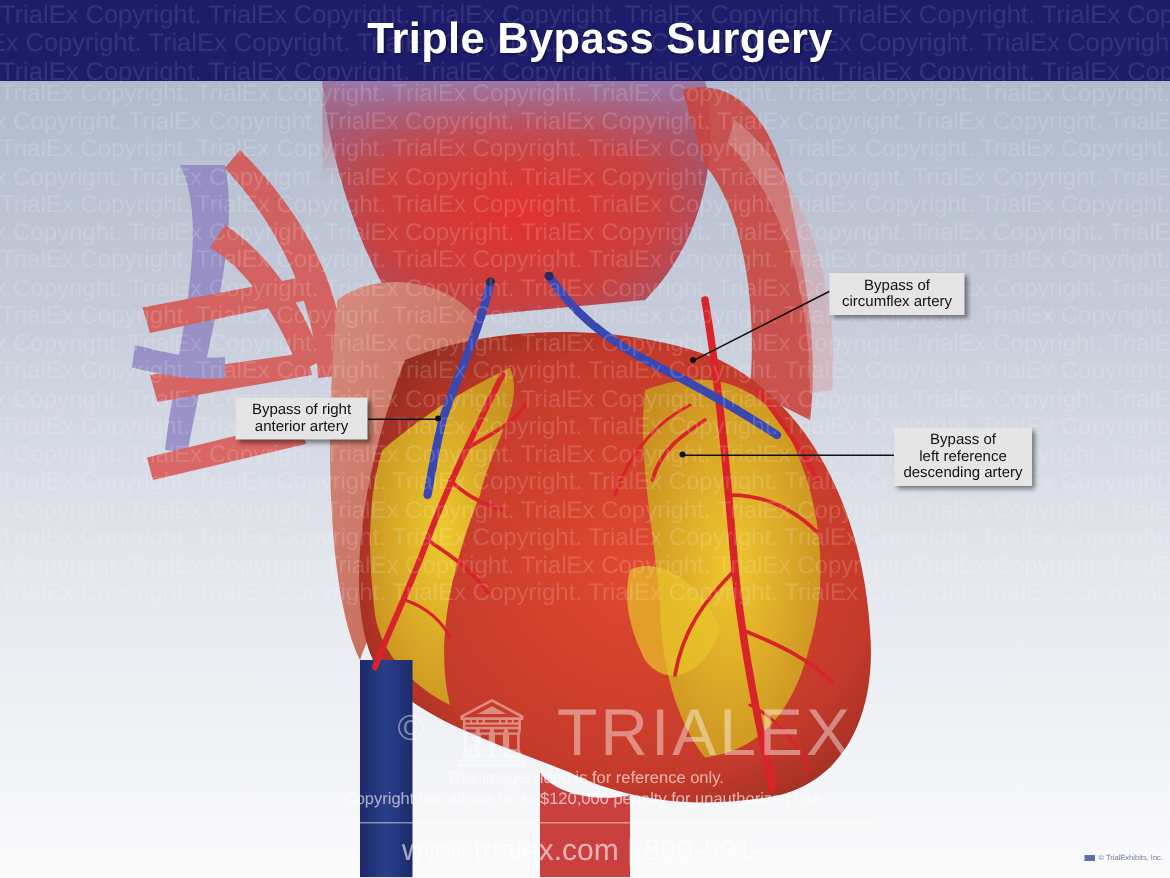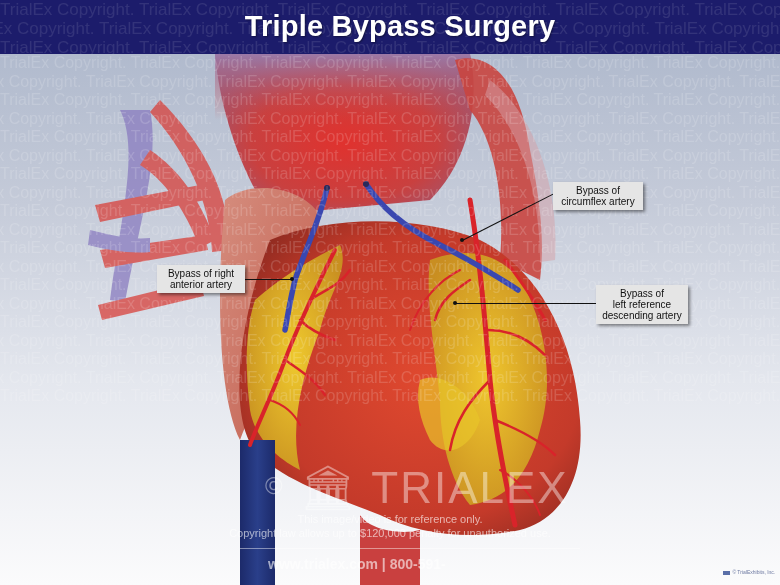--- a/index.html
+++ b/index.html
@@ -65,21 +65,21 @@
     .notice {
       position: absolute; left: 0; width: 780px; text-align: center;
       color: rgba(255,255,255,0.62); font-size: 11px;
     }
     .notice-rule {
       position: absolute; left: 240px; top: 548px; width: 340px; height: 1px;
       background: rgba(255,255,255,0.45);
     }
     .contact {
       position: absolute; left: 268px; top: 556px;
-      color: rgba(255,255,255,0.6); font-size: 14px; white-space: nowrap; font-weight: bold;
+      color: rgba(255,255,255,0.6); font-size: 20px; white-space: nowrap;
     }
     .credit {
       position: absolute; left: 722px; top: 569px;
       color: #6e7aa2; font-size: 5px; white-space: nowrap;
     }
     .credit-box {
       display: inline-block; width: 7px; height: 4px; background: #5a6fa8; vertical-align: middle; margin: 0 1px;
     }
   </style>
 </head>

